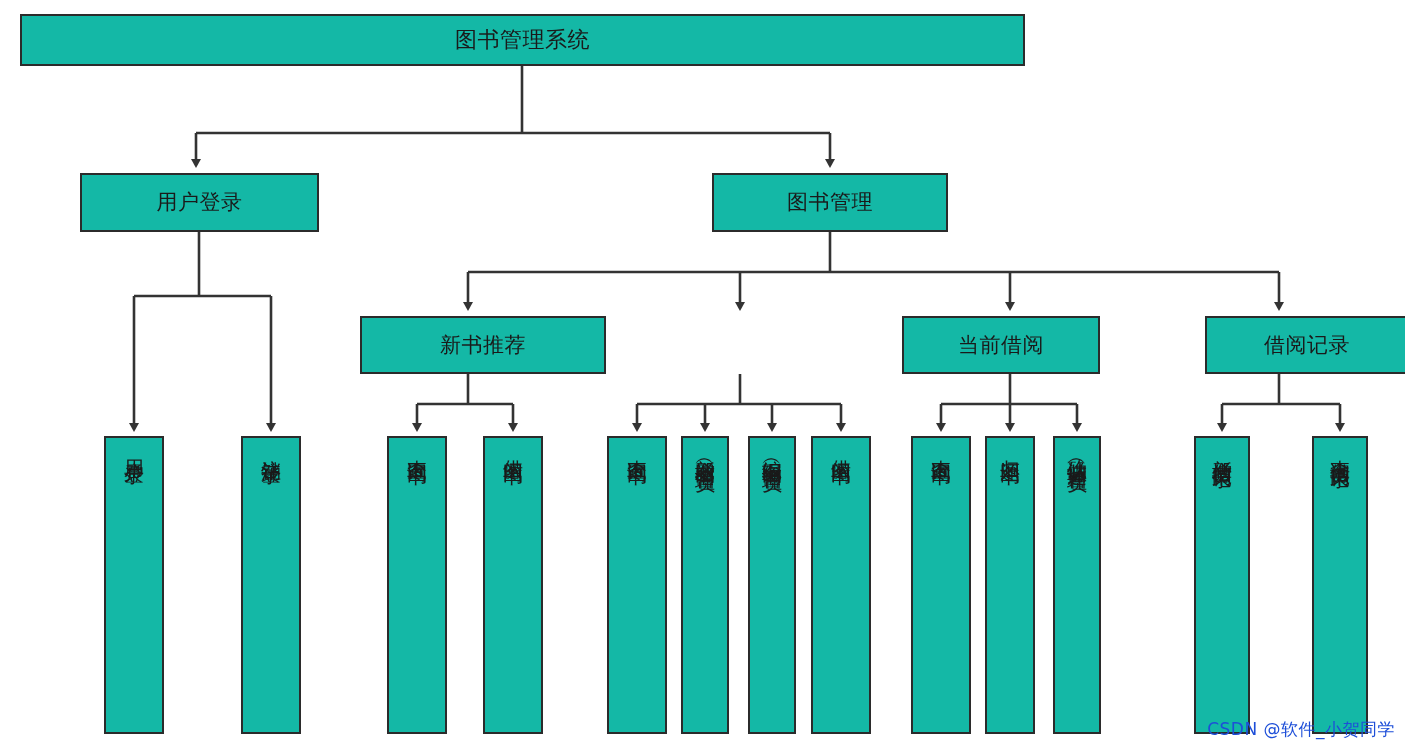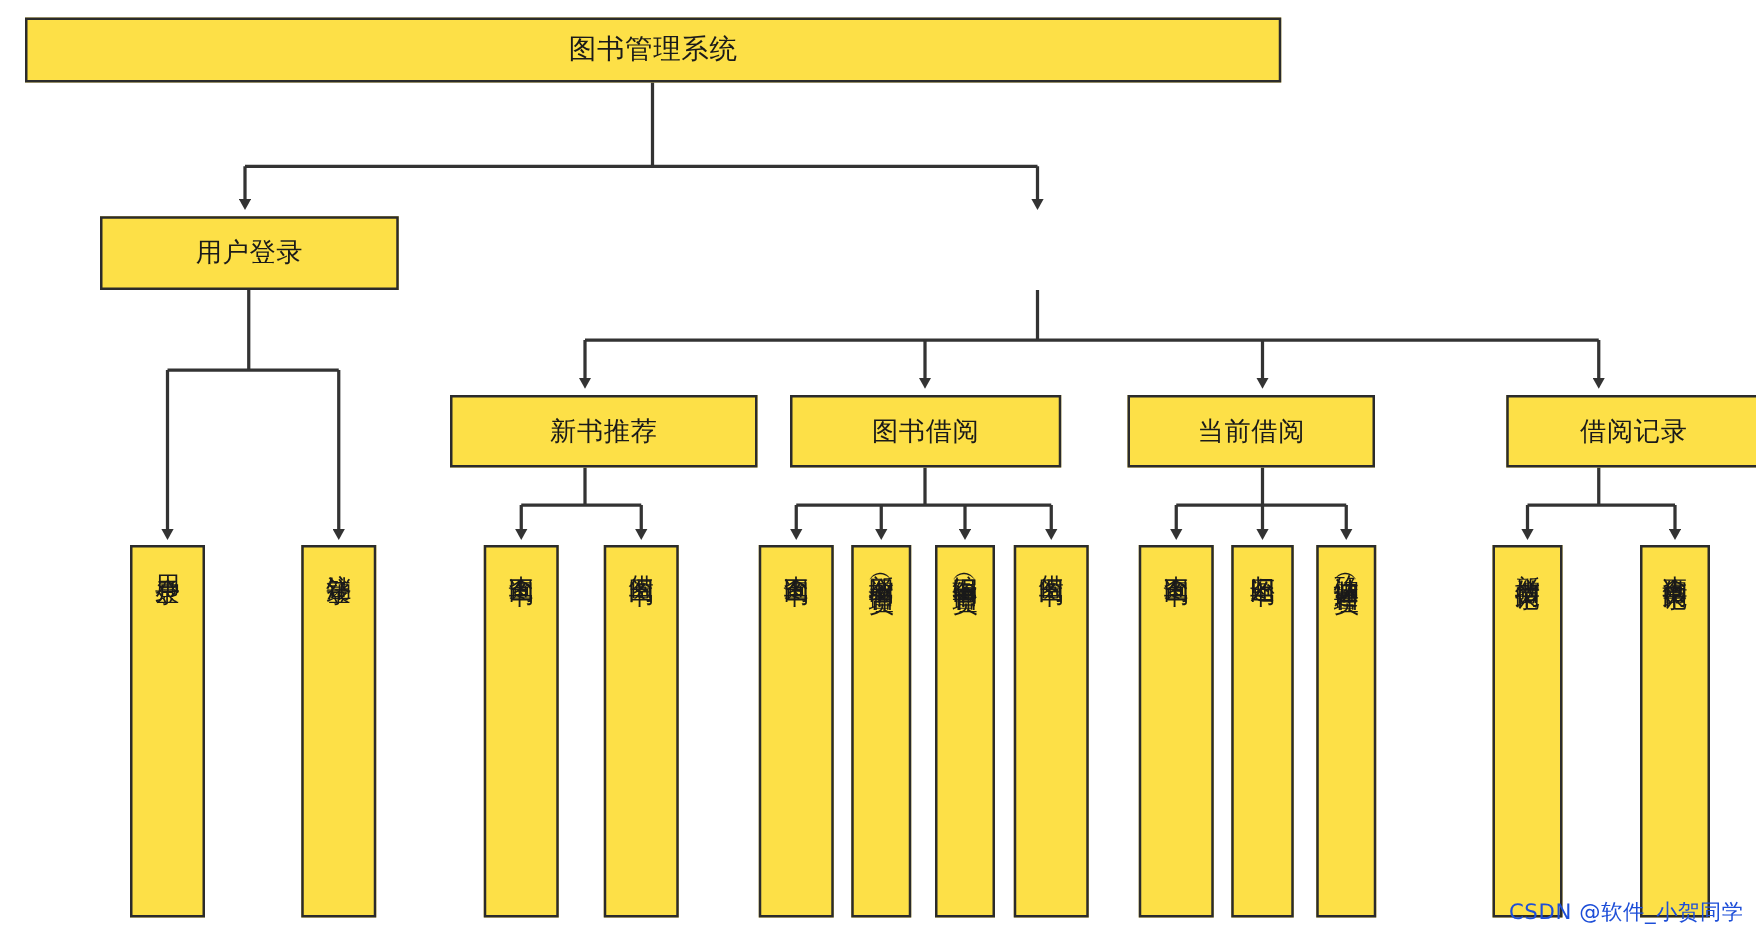--- a/index.html
+++ b/index.html
@@ -22,21 +22,21 @@
     position: absolute;
     left: 0;
     top: 0;
     width: 1405px;
     height: 747px;
     pointer-events: none;
   }
   .node {
     position: absolute;
     box-sizing: border-box;
-    background: #fde047;
+    background: #14b8a6;
     border: 2px solid #2b2b2b;
     display: flex;
     align-items: center;
     justify-content: center;
     color: #1a1a1a;
     z-index: 2;
   }
   .node-label {
     display: block;
     text-align: center;
@@ -132,28 +132,28 @@
   </svg>
 
   <div class="node horiz root" style="left:20px; top:14px; width:1005px; height:52px;">
     <span class="node-label">图书管理系统</span>
   </div>
 
   <div class="node horiz" style="left:80px; top:173px; width:239px; height:59px;">
     <span class="node-label">用户登录</span>
   </div>
 
+  <div class="node horiz" style="left:712px; top:173px; width:236px; height:59px;">
+    <span class="node-label">图书管理</span>
+  </div>
 
   <div class="node horiz" style="left:360px; top:316px; width:246px; height:58px;">
     <span class="node-label">新书推荐</span>
   </div>
 
-  <div class="node horiz" style="left:632px; top:316px; width:217px; height:58px;">
-    <span class="node-label">图书借阅</span>
-  </div>
 
   <div class="node horiz" style="left:902px; top:316px; width:198px; height:58px;">
     <span class="node-label">当前借阅</span>
   </div>
 
   <div class="node horiz" style="left:1170px; top:316px; width:204px; height:58px;margin-left:35px;">
     <span class="node-label">借阅记录</span>
   </div>
 
   <div class="node vert" style="left:104px; top:436px; width:60px; height:298px;">

